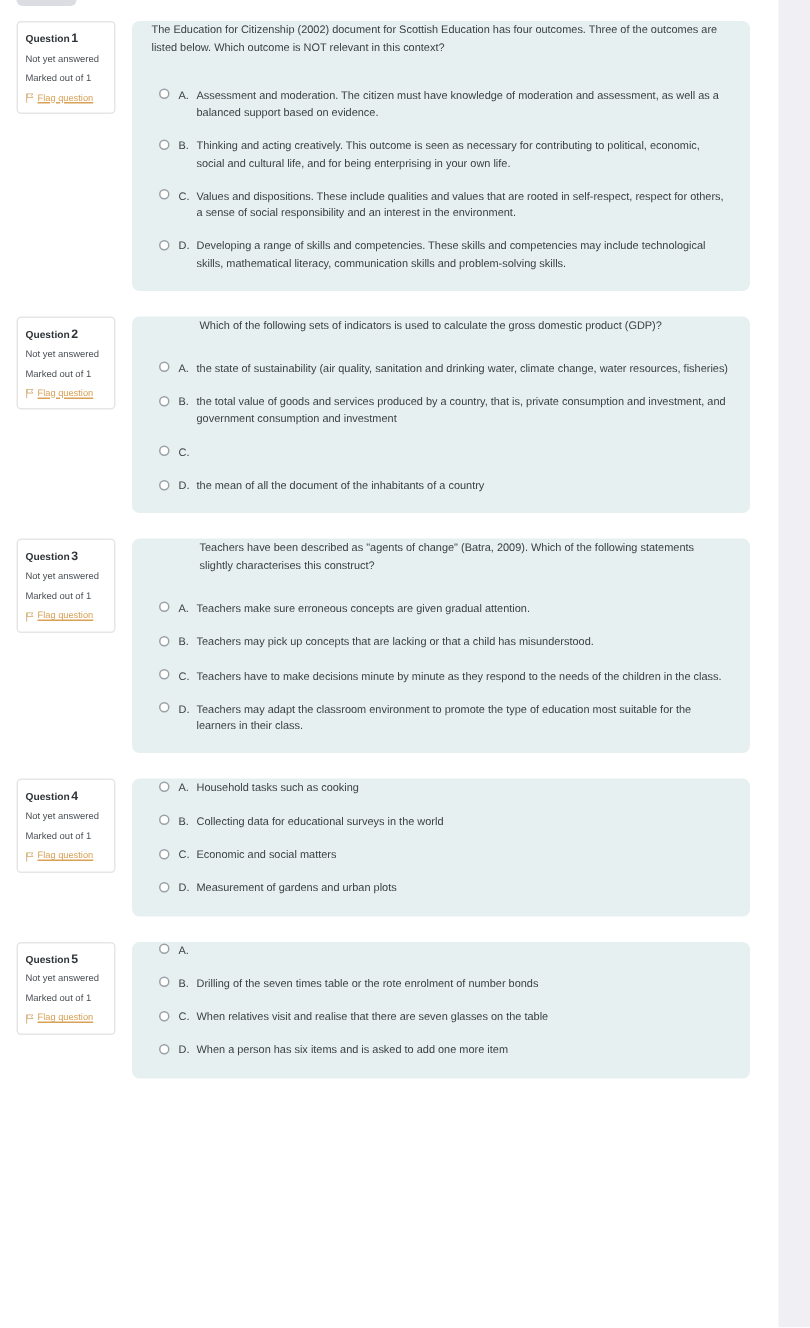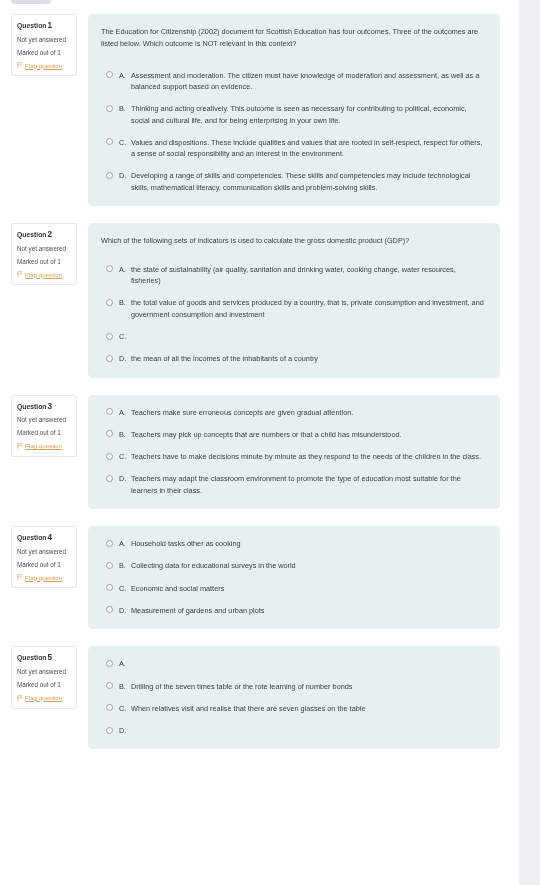--- a/index.html
+++ b/index.html
@@ -115,31 +115,31 @@
     cursor: pointer;
   }
 
   
   .content-box {
     margin-left: 11px;
     flex: 1 1 auto;
     margin-right: 19px;
     background: #e6f0f1;
     border-radius: 5px;
-    padding: 12px 14px 13px 9px;
+    padding: 0 14px 13px 9px;
   }
   .qtext {
     font-size: 7.3px;
     line-height: 1.62;
     color: #3b4045;
     padding-left: 4px;
     margin-bottom: 20px;
     max-width: 393px;
   }
-  .qtext.tight { margin-bottom: 17px; }
+  .qtext.tight { margin-bottom: 17px; margin-left: 32px; }
 
   .answers { }
   .answer {
     display: flex;
     align-items: flex-start;
     margin-bottom: 11px;
     cursor: pointer;
   }
   .answer:last-child { margin-bottom: 0; }
   .radio {
@@ -229,65 +229,66 @@
           </span>
           <span class="flag-link">Flag question</span>
         </div>
       </div>
       <div class="content-box">
         <div class="qtext tight">Which of the following sets of indicators is used to calculate the gross domestic product (GDP)?</div>
         <div class="answers">
           <label class="answer">
             <span class="radio"></span>
             <span class="alabel">A.</span>
-            <span class="atext">the state of sustainability (air quality, sanitation and drinking water, cooking change, water resources, fisheries)</span>
+            <span class="atext">the state of sustainability (air quality, sanitation and drinking water, climate change, water resources, fisheries)</span>
           </label>
           <label class="answer">
             <span class="radio"></span>
             <span class="alabel">B.</span>
             <span class="atext">the total value of goods and services produced by a country, that is, private consumption and investment, and government consumption and investment</span>
           </label>
           <label class="answer">
             <span class="radio"></span>
             <span class="alabel">C.</span>
           </label>
           <label class="answer">
             <span class="radio"></span>
             <span class="alabel">D.</span>
-            <span class="atext">the mean of all the incomes of the inhabitants of a country</span>
+            <span class="atext">the mean of all the document of the inhabitants of a country</span>
           </label>
         </div>
       </div>
     </div>
     <div class="question">
       <div class="info-box">
         <div class="info-no"><span>Question</span><span class="qnum">3</span></div>
         <div class="info-state">Not yet answered</div>
         <div class="info-grade">Marked out of 1</div>
         <div class="flag-row">
           <span class="flag-icon">
             <svg viewBox="0 0 10 12" width="6" height="7" aria-hidden="true">
               <path d="M1.2 0.6 V11" stroke="#cfa66a" stroke-width="1" fill="none"></path>
               <path d="M1.8 1 H8.4 L6.7 3.1 L8.4 5.2 H1.8 Z" fill="none" stroke="#cfa66a" stroke-width="0.9"></path>
             </svg>
           </span>
           <span class="flag-link">Flag question</span>
         </div>
       </div>
       <div class="content-box">
+        <div class="qtext tight">Teachers have been described as "agents of change" (Batra, 2009). Which of the following statements slightly characterises this construct?</div>
         <div class="answers">
           <label class="answer">
             <span class="radio"></span>
             <span class="alabel">A.</span>
             <span class="atext">Teachers make sure erroneous concepts are given gradual attention.</span>
           </label>
           <label class="answer">
             <span class="radio"></span>
             <span class="alabel">B.</span>
-            <span class="atext">Teachers may pick up concepts that are numbers or that a child has misunderstood.</span>
+            <span class="atext">Teachers may pick up concepts that are lacking or that a child has misunderstood.</span>
           </label>
           <label class="answer">
             <span class="radio"></span>
             <span class="alabel">C.</span>
             <span class="atext">Teachers have to make decisions minute by minute as they respond to the needs of the children in the class.</span>
           </label>
           <label class="answer">
             <span class="radio"></span>
             <span class="alabel">D.</span>
             <span class="atext">Teachers may adapt the classroom environment to promote the type of education most suitable for the learners in their class.</span>
@@ -308,21 +309,21 @@
             </svg>
           </span>
           <span class="flag-link">Flag question</span>
         </div>
       </div>
       <div class="content-box">
         <div class="answers">
           <label class="answer">
             <span class="radio"></span>
             <span class="alabel">A.</span>
-            <span class="atext">Household tasks other as cooking</span>
+            <span class="atext">Household tasks such as cooking</span>
           </label>
           <label class="answer">
             <span class="radio"></span>
             <span class="alabel">B.</span>
             <span class="atext">Collecting data for educational surveys in the world</span>
           </label>
           <label class="answer">
             <span class="radio"></span>
             <span class="alabel">C.</span>
             <span class="atext">Economic and social matters</span>
@@ -352,27 +353,28 @@
       </div>
       <div class="content-box">
         <div class="answers">
           <label class="answer">
             <span class="radio"></span>
             <span class="alabel">A.</span>
           </label>
           <label class="answer">
             <span class="radio"></span>
             <span class="alabel">B.</span>
-            <span class="atext">Drilling of the seven times table or the rote learning of number bonds</span>
+            <span class="atext">Drilling of the seven times table or the rote enrolment of number bonds</span>
           </label>
           <label class="answer">
             <span class="radio"></span>
             <span class="alabel">C.</span>
             <span class="atext">When relatives visit and realise that there are seven glasses on the table</span>
           </label>
           <label class="answer">
             <span class="radio"></span>
             <span class="alabel">D.</span>
+            <span class="atext">When a person has six items and is asked to add one more item</span>
           </label>
         </div>
       </div>
     </div>
   </div>
 
 </body></html>

